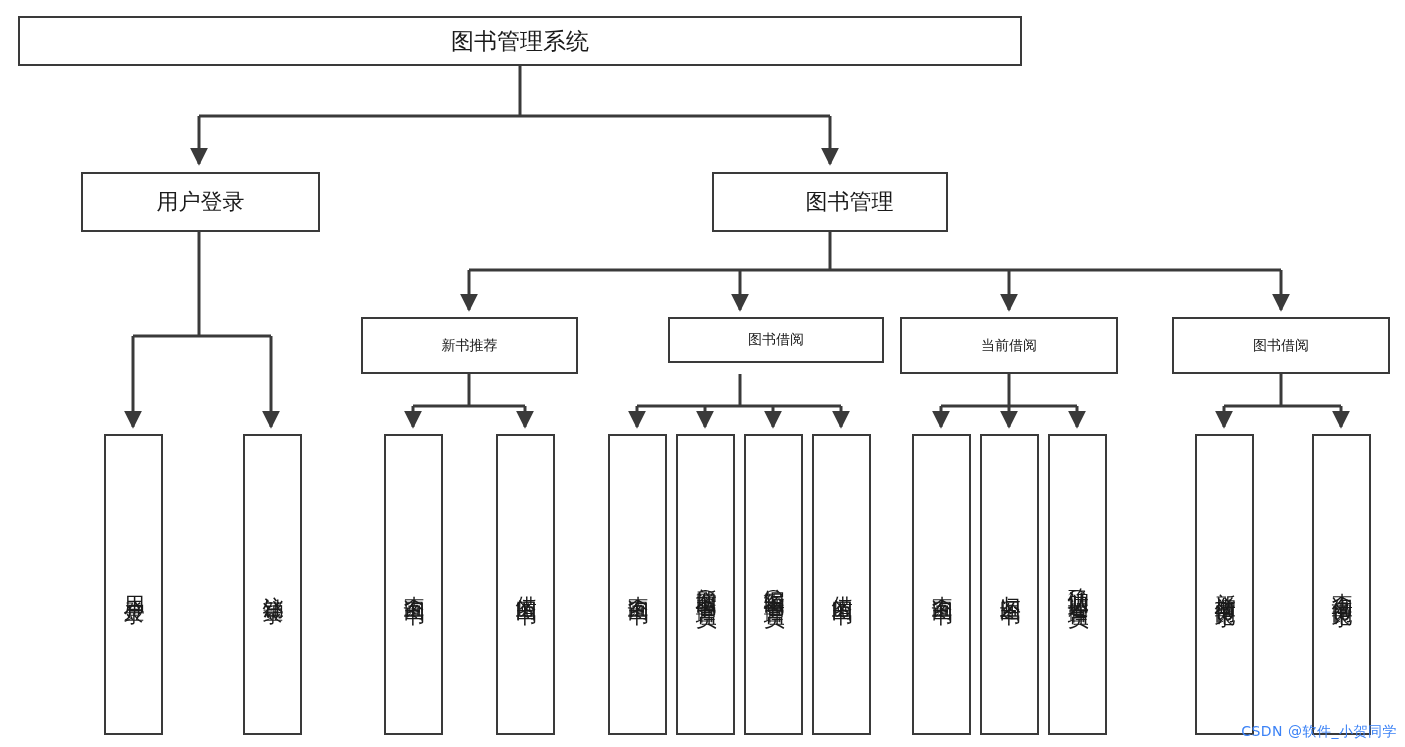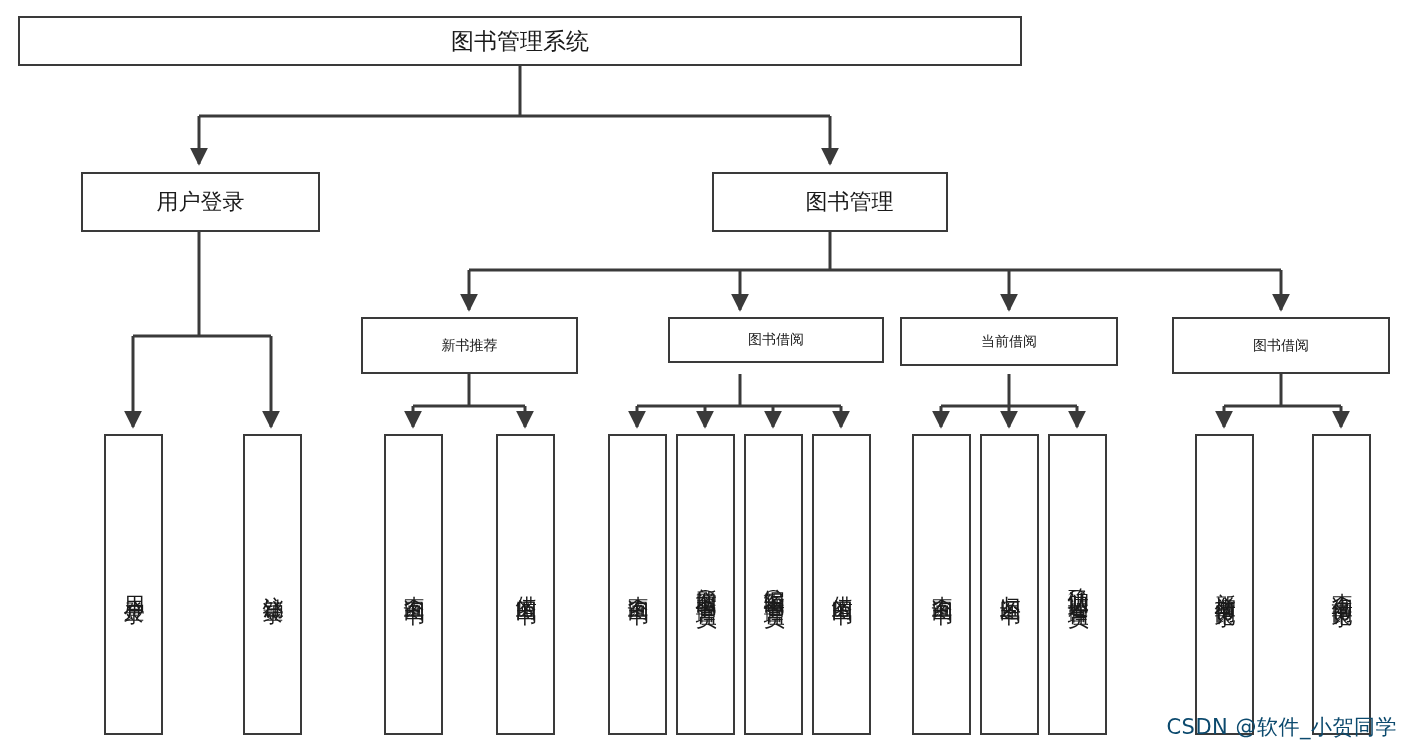--- a/index.html
+++ b/index.html
@@ -53,22 +53,22 @@
     text-orientation: upright;
     letter-spacing: 3px;
     line-height: 1.02;
     white-space: nowrap;
     display: block;
   }
   .watermark {
     position: absolute;
     right: 8px;
     bottom: 6px;
-    font-size: 21px;
-    color: #0c4a6e;
+    font-size: 14px;
+    color: #3b82f6;
     letter-spacing: 0.5px;
     white-space: nowrap;
   }
 </style>
 </head>
 <body>
 
 <div id="canvas">
 
   <svg class="connectors" viewBox="0 0 1405 747">
@@ -124,21 +124,21 @@
     </g>
   </svg>
 
   <div class="node root" style="left:18px; top:16px; width:1004px; height:50px;font-family:Liberation Mono, monospace;">图书管理系统</div>
 
   <div class="node level1" style="left:81px; top:172px; width:239px; height:60px;">用户登录</div>
   <div class="node level1" style="left:712px; top:172px; width:236px; height:60px;padding-left:39px;">图书管理</div>
 
   <div class="node level2" style="left:361px; top:317px; width:217px; height:57px;">新书推荐</div>
   <div class="node level2" style="left:668px; top:317px; width:216px; height:46px;">图书借阅</div>
-  <div class="node level2" style="left:900px; top:317px; width:218px; height:49px;">当前借阅</div>
+  <div class="node level2" style="left:900px; top:317px; width:218px; height:57px;">当前借阅</div>
   <div class="node level2" style="left:1172px; top:317px; width:218px; height:57px;">图书借阅</div>
 
   <div class="node leaf" style="left:104px; top:434px; width:59px; height:301px;">
     <span class="vtext">用户登录</span>
   </div>
   <div class="node leaf" style="left:243px; top:434px; width:59px; height:301px;">
     <span class="vtext">注销登录</span>
   </div>
 
   <div class="node leaf" style="left:384px; top:434px; width:59px; height:301px;">

